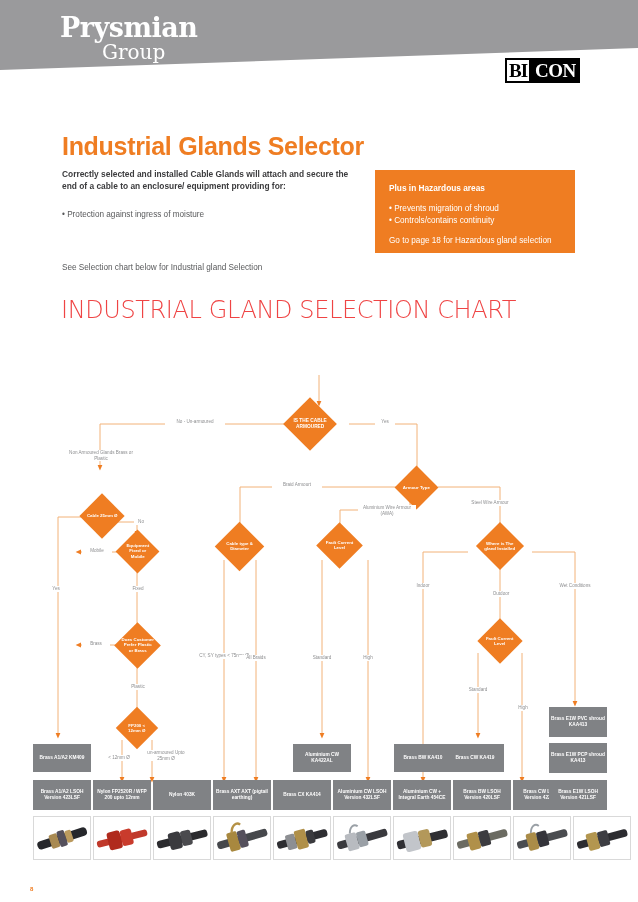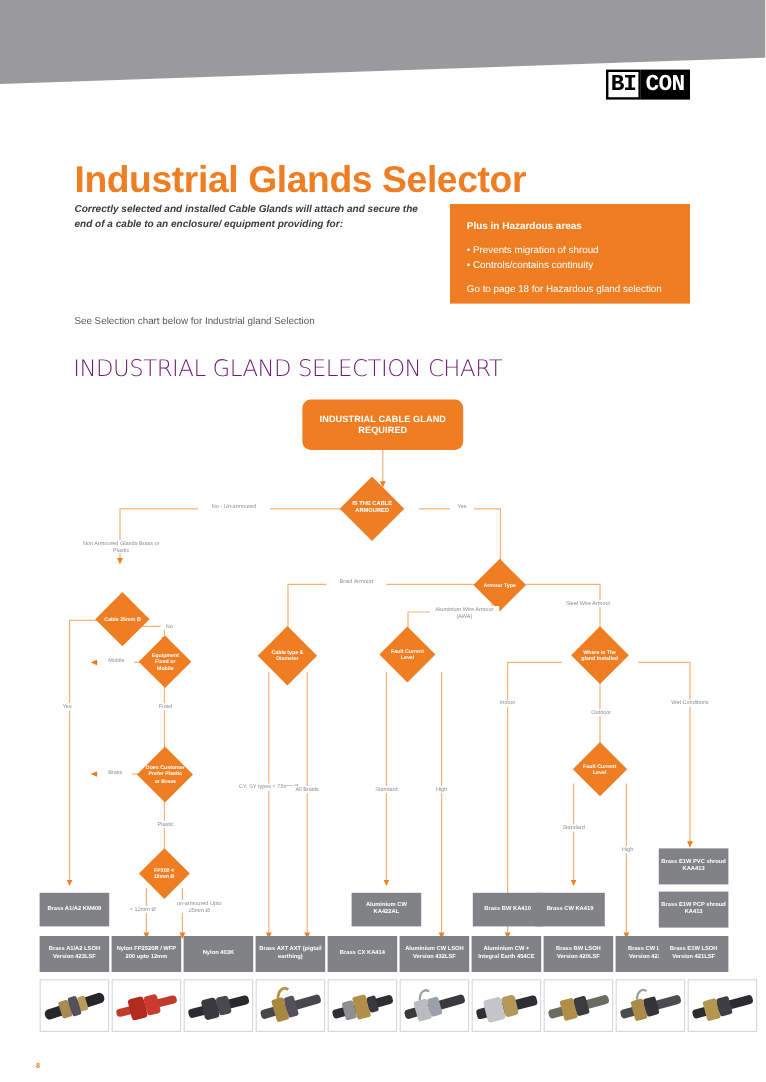--- a/index.html
+++ b/index.html
@@ -24,64 +24,64 @@
     position:absolute; left:60px; top:14px;
     color:#ffffff; line-height:1;
     font-family:"DejaVu Serif", serif;
   }
   .prysmian-logo .p1 { font-size:27px; font-weight:bold; letter-spacing:-0.5px; display:block; }
   .prysmian-logo .p2 { font-size:20px; font-weight:normal; display:block; margin-left:42px; margin-top:1px; }
 
   .bicon {
     position:absolute; left:505px; top:58px;
     display:flex; align-items:stretch; height:25px;
-    font-family:Liberation Mono, monospace;
+    font-family:Liberation Serif, serif;
     text-align:right;
   }
   .bicon .bi {
     border:2px solid #000; color:#000; background:#fff;
     font-size:19px; font-weight:bold; line-height:21px;
     padding:0 2px; letter-spacing:-1px;
   }
   .bicon .con {
     background:#000; color:#fff;
     font-size:19px; font-weight:bold; line-height:25px;
     padding:0 4px; letter-spacing:-0.5px;
   }
 
   
   .page-title {
     position:absolute; left:62px; top:132px;
-    font-size:31px; font-weight:bold; color:#ef7d22;
+    font-size:25px; font-weight:bold; color:#ef7d22;
     letter-spacing:-0.3px;
   }
   .intro-lead {
     position:absolute; left:62px; top:168px; width:300px;
-    font-size:8.4px; font-weight:bold; color:#3b3b3d; line-height:12px;font-style:italic;
+    font-size:8.4px; font-weight:bold; color:#3b3b3d; line-height:12px;
   }
   .intro-list {
     position:absolute; left:62px; top:209px; width:300px;
     font-size:8.2px; color:#58595b; line-height:11.5px;
   }
   .intro-foot {
     position:absolute; left:62px; top:263px; width:320px;
     font-size:8.2px; color:#58595b;
   }
 
   .hazbox {
     position:absolute; left:375px; top:170px; width:200px; height:83px;
     background:#ef7d22; color:#ffffff; padding:13px 14px;
   }
   .hazbox .hb-title { font-size:8.3px; font-weight:bold; margin-bottom:10px; }
   .hazbox .hb-item { font-size:8.2px; line-height:11.5px; }
   .hazbox .hb-foot { font-size:8.2px; margin-top:10px; }
 
   .chart-title {
     position:absolute; left:61px; top:296px;
-    font-size:19px; color:#701a75; letter-spacing:-0.4px;
+    font-size:24px; color:#ef4444; letter-spacing:-0.4px;
     font-family:"DejaVu Sans", sans-serif; font-weight:300;text-align:center;
   }
 
   
   .flow { position:absolute; left:0; top:0; width:638px; height:902px; }
   .flow svg { position:absolute; left:0; top:0; }
 
   .node {
     position:absolute;
     display:flex; align-items:center; justify-content:center; text-align:center;
@@ -122,29 +122,34 @@
   .page-num {
     position:absolute; left:30px; top:886px;
     font-size:6px; color:#ef7d22; font-weight:bold;
   }
 </style>
 </head>
 <body>
 
 <div class="header">
   <div class="header-grey"></div>
+  <div class="prysmian-logo">
+    <span class="p1">Prysmian</span>
+    <span class="p2">Group</span>
+  </div>
   <div class="bicon">
     <span class="bi">BI</span>
     <span class="con">CON</span>
   </div>
 </div>
 
 <div class="page-title">Industrial Glands Selector</div>
 <div class="intro-lead">Correctly selected and installed Cable Glands will attach and secure the end of a cable to an enclosure/ equipment providing for:</div>
 <div class="intro-list">
+  <div class="intro-item">• Protection against ingress of moisture</div>
 </div>
 <div class="intro-foot">See Selection chart below for Industrial gland Selection</div>
 
 <div class="hazbox">
   <div class="hb-title">Plus in Hazardous areas</div>
   <div class="hb-item">• Prevents migration of shroud</div>
   <div class="hb-item">• Controls/contains continuity</div>
   <div class="hb-foot">Go to page 18 for Hazardous gland selection</div>
 </div>
 
@@ -200,21 +205,20 @@
 
       <path d="M500,565 L500,624" marker-end="url(#ar)"></path>
 
       <path d="M532,552 L575,552 L575,704" marker-end="url(#ar)"></path>
 
       <path d="M478,653 L478,736" marker-end="url(#ar)"></path>
       <path d="M522,653 L522,780" marker-end="url(#ar)"></path>
     </g>
   </svg>
 
-  <div class="node rbox" style="left:252px; top:333px; width:134px; height:42px;">INDUSTRIAL CABLE GLAND REQUIRED</div>
 
   <div class="node diamond dia-lg" style="left:291px; top:405px; width:38px; height:38px;">
     <span>IS THE CABLE ARMOURED</span>
   </div>
 
   <div class="node diamond" style="left:86px; top:500px; width:32px; height:32px;">
     <span>Cable 25mm Ø</span>
   </div>
 
   <div class="node diamond" style="left:122px; top:536px; width:31px; height:31px;">

